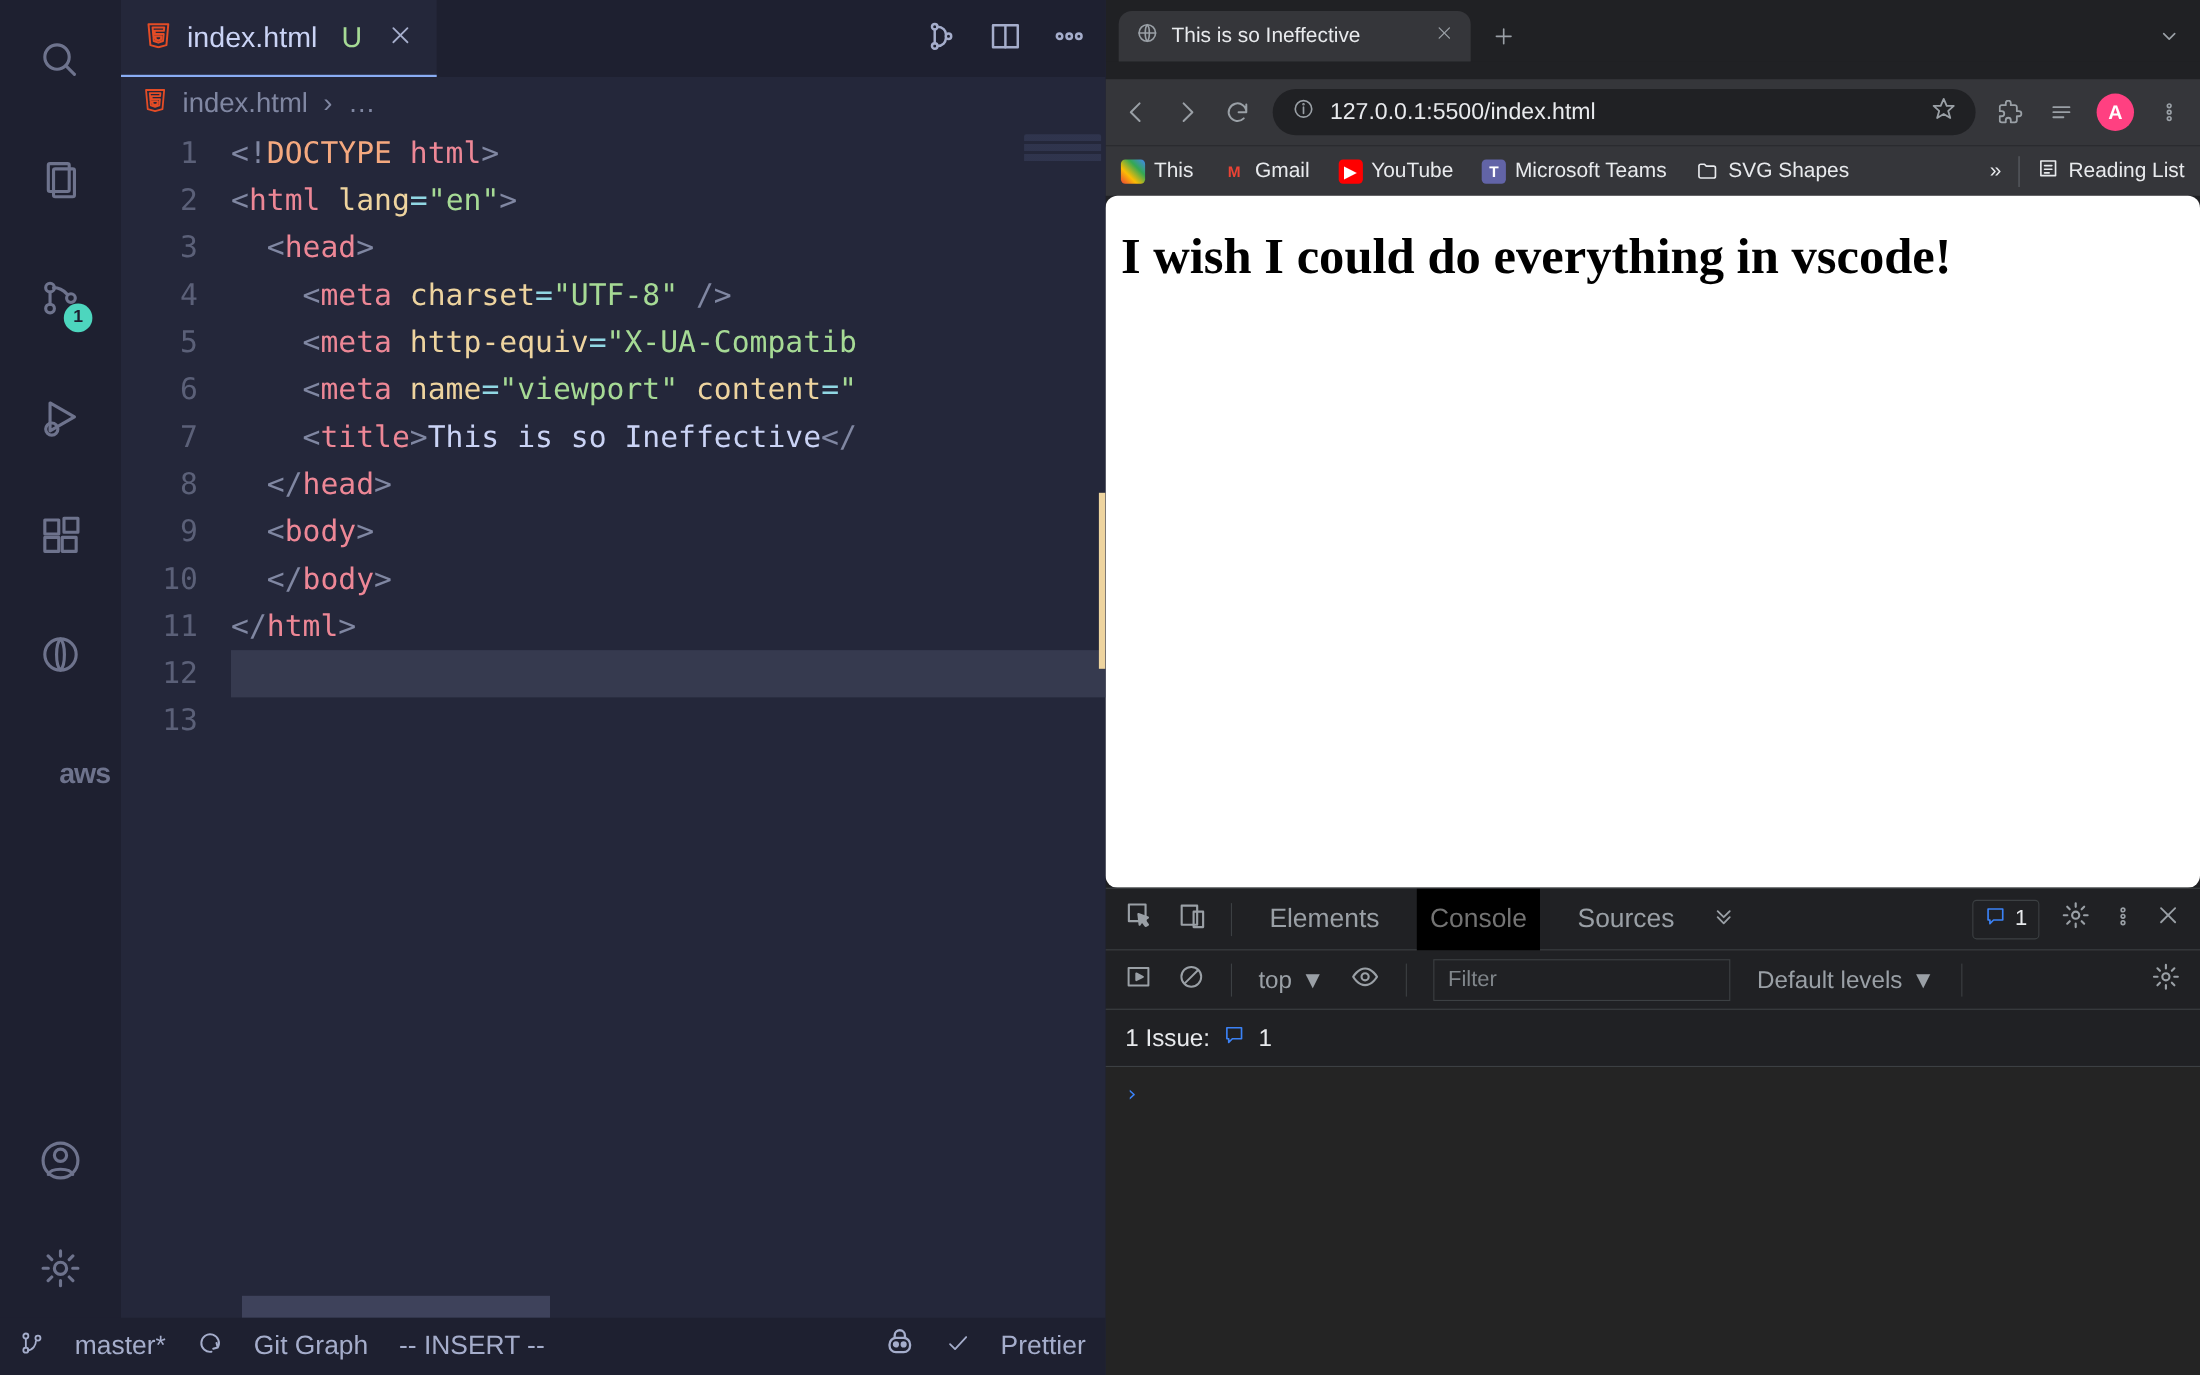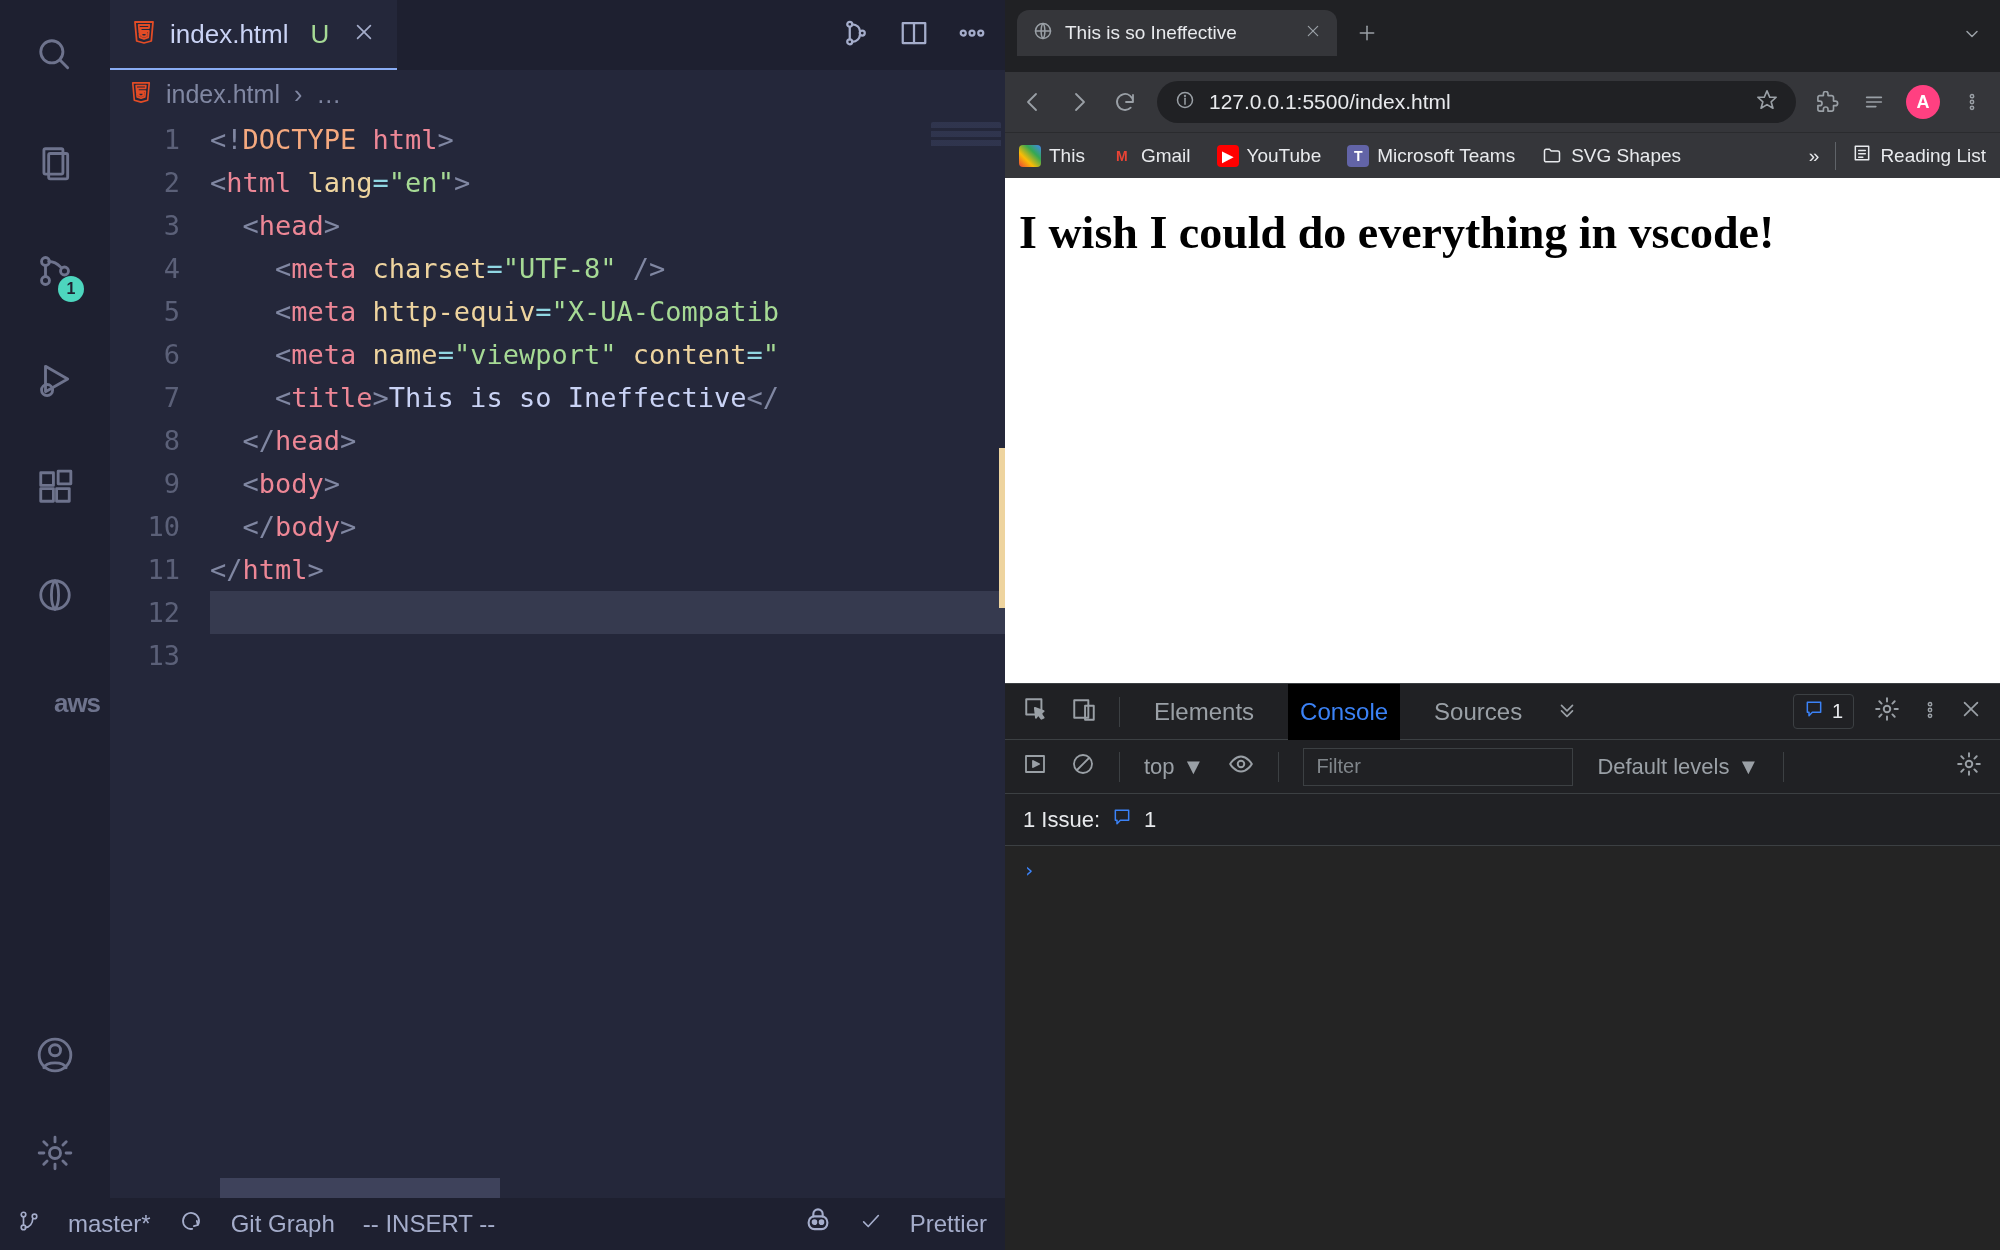--- a/index.html
+++ b/index.html
@@ -294,45 +294,46 @@
 .bookmarks .divider { width: 1px; height: 28px; background: #5f6368; }
 .bookmarks .bm-right { margin-left: auto; display: flex; align-items: center; gap: 16px; }
 
 .page-content {
   flex: 1;
   background: #fff;
   color: #000;
   padding: 28px 14px;
   font-family: 'Times New Roman', serif;
   overflow: hidden;
+  border-radius: 11px;
 }
 .page-content h1 { font-size: 46px; font-weight: 700; }
 
 
 .devtools {
-  height: 567px;
+  height: 443px;
   background: #202124;
   display: flex;
   flex-direction: column;
   border-top: 1px solid #3c4043;
 }
 .dt-tabs {
   height: 56px;
   display: flex;
   align-items: center;
   padding: 0 18px;
   gap: 22px;
   border-bottom: 1px solid #3c4043;
   font-size: 24px;
   color: #9aa0a6;
 }
 .dt-tabs .dt-btn { cursor: pointer; }
 .dt-tabs .dt-sep { width: 1px; height: 30px; background: #3c4043; }
 .dt-tabs .dt-tab { padding: 14px 12px; cursor: pointer; }
-.dt-tabs .dt-tab.active { color: #3b82f6; background: #000; }
+.dt-tabs .dt-tab.active { color: #737373; background: #000; }
 .dt-tabs .dt-right { margin-left: auto; display: flex; align-items: center; gap: 20px; }
 .issue-pill {
   display: flex;
   align-items: center;
   gap: 8px;
   border: 1px solid #3c4043;
   border-radius: 4px;
   padding: 4px 10px;
   font-size: 20px;
   color: #e8eaed;

